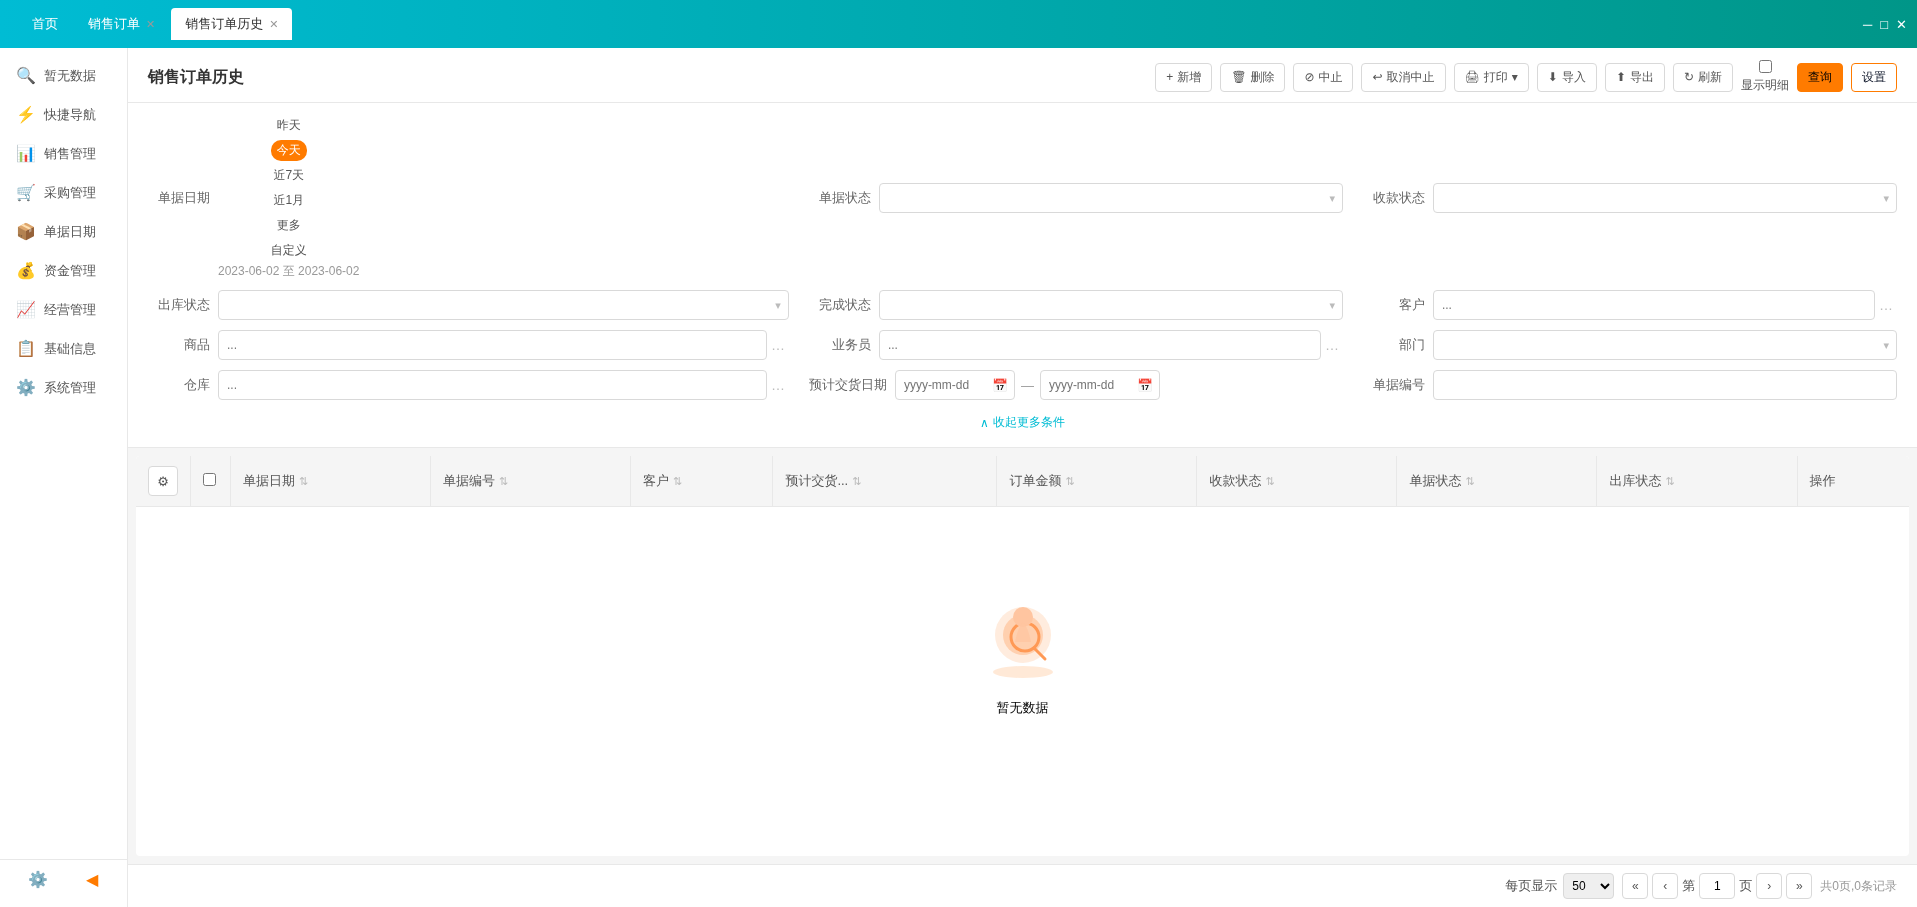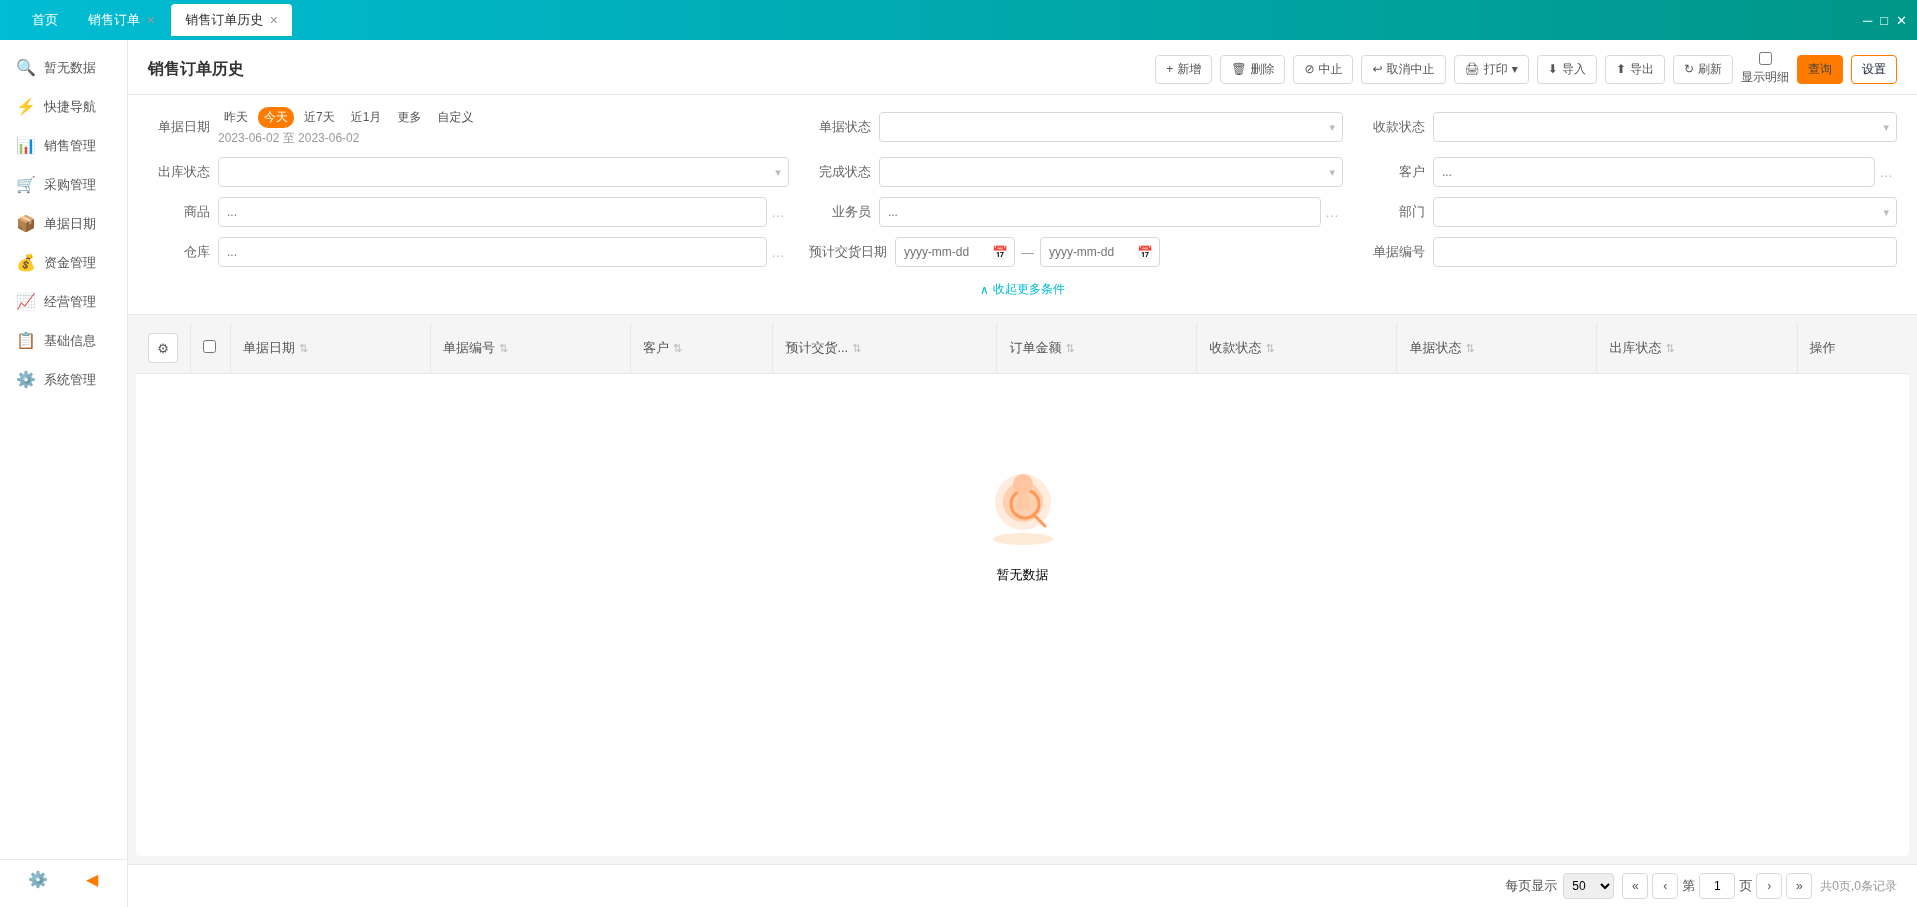--- a/index.html
+++ b/index.html
@@ -1,20 +1,20 @@
 <!DOCTYPE html>
 <html><head>
   <meta charset="utf-8">
   <style>
     * { box-sizing: border-box; margin: 0; padding: 0; }
     body { font-family: 'Microsoft YaHei', sans-serif; font-size: 13px; background: #f5f5f5; display: flex; flex-direction: column; height: 100vh; overflow: hidden; }
 
     
     .top-bar {
-      height: 40px;
+      height: 48px;
       background: linear-gradient(to right, #00bcd4, #009688);
       display: flex;
       align-items: center;
       padding: 0 10px;
       color: white;
       flex-shrink: 0;
     }
     .top-bar-tabs {
       display: flex;
       align-items: center;
@@ -125,21 +125,21 @@
       border: 1px solid #d9d9d9;
       border-radius: 4px;
       cursor: pointer;
       color: #555;
       font-size: 12px;
       white-space: nowrap;
     }
     .toolbar-btn.orange {
       background: #ff7b00;
       border-color: #ff7b00;
-      color: #404040;
+      color: #000000;
     }
     .toolbar-btn.orange-outline {
       background: white;
       border-color: #ff7b00;
       color: #0f172a;
     }
     .checkbox-display { display: flex; align-items: center; gap: 4px; font-size: 12px; color: #555; }
 
     
     .filter-area {
@@ -231,20 +231,21 @@
       color: #bbb;
       font-size: 13px;
     }
     .date-dash { color: #999; padding: 0 2px; }
 
     
     .date-quick-btns {
       display: flex;
       align-items: center;
       gap: 4px;
+      flex-direction: column;
     }
     .date-quick-btn {
       padding: 2px 6px;
       border-radius: 3px;
       font-size: 12px;
       cursor: pointer;
       color: #555;
       border: none;
       background: transparent;
     }

